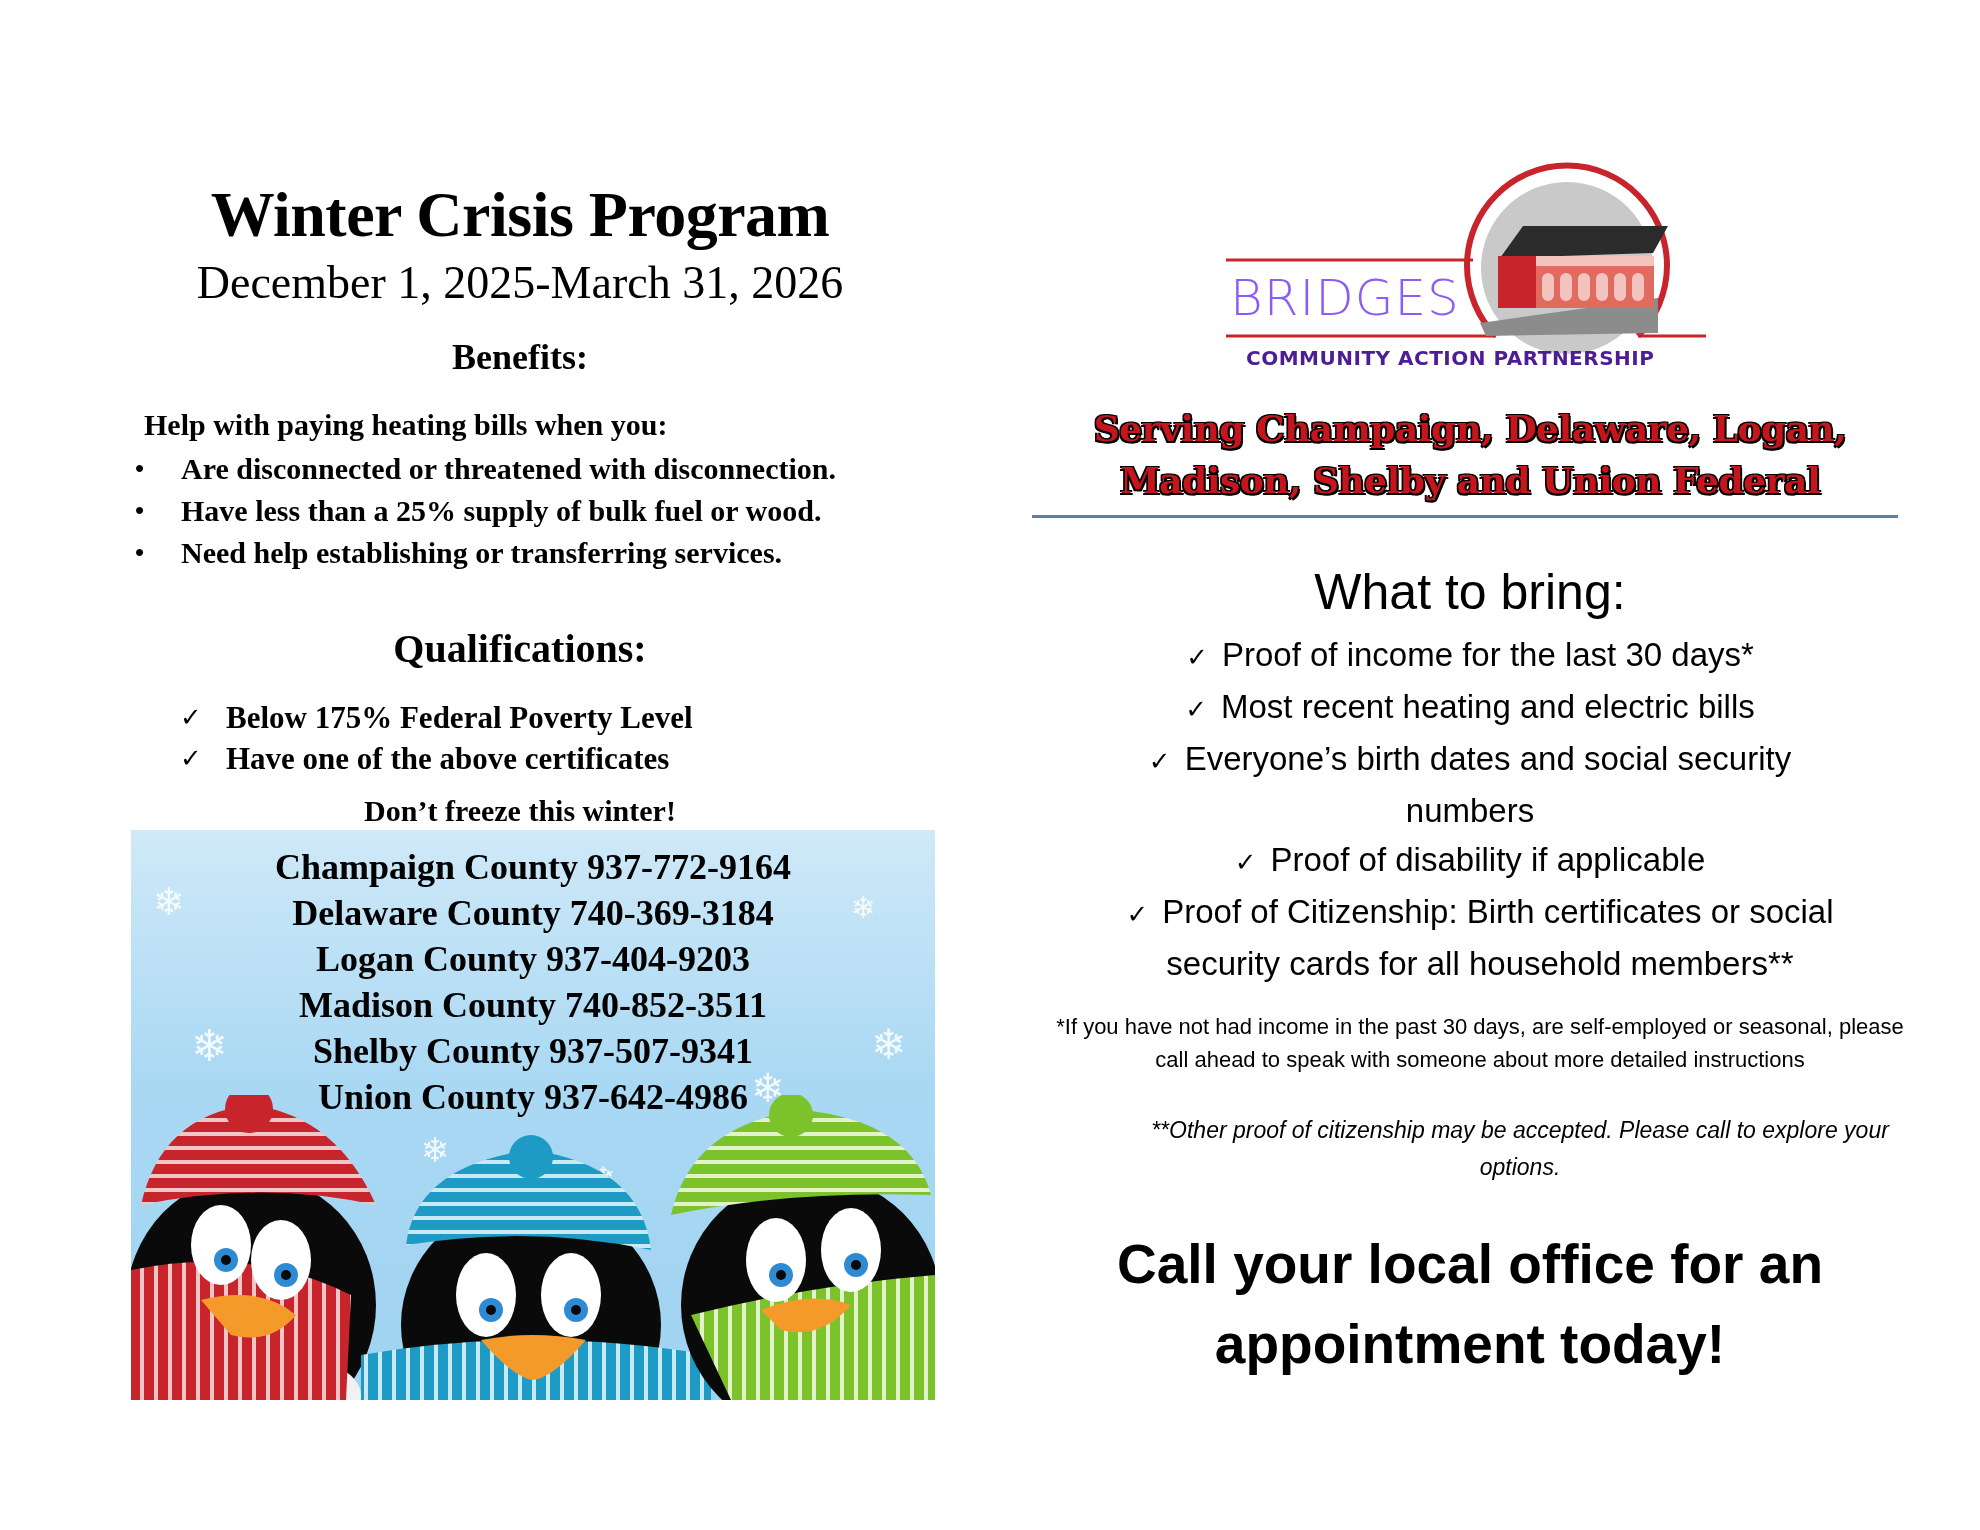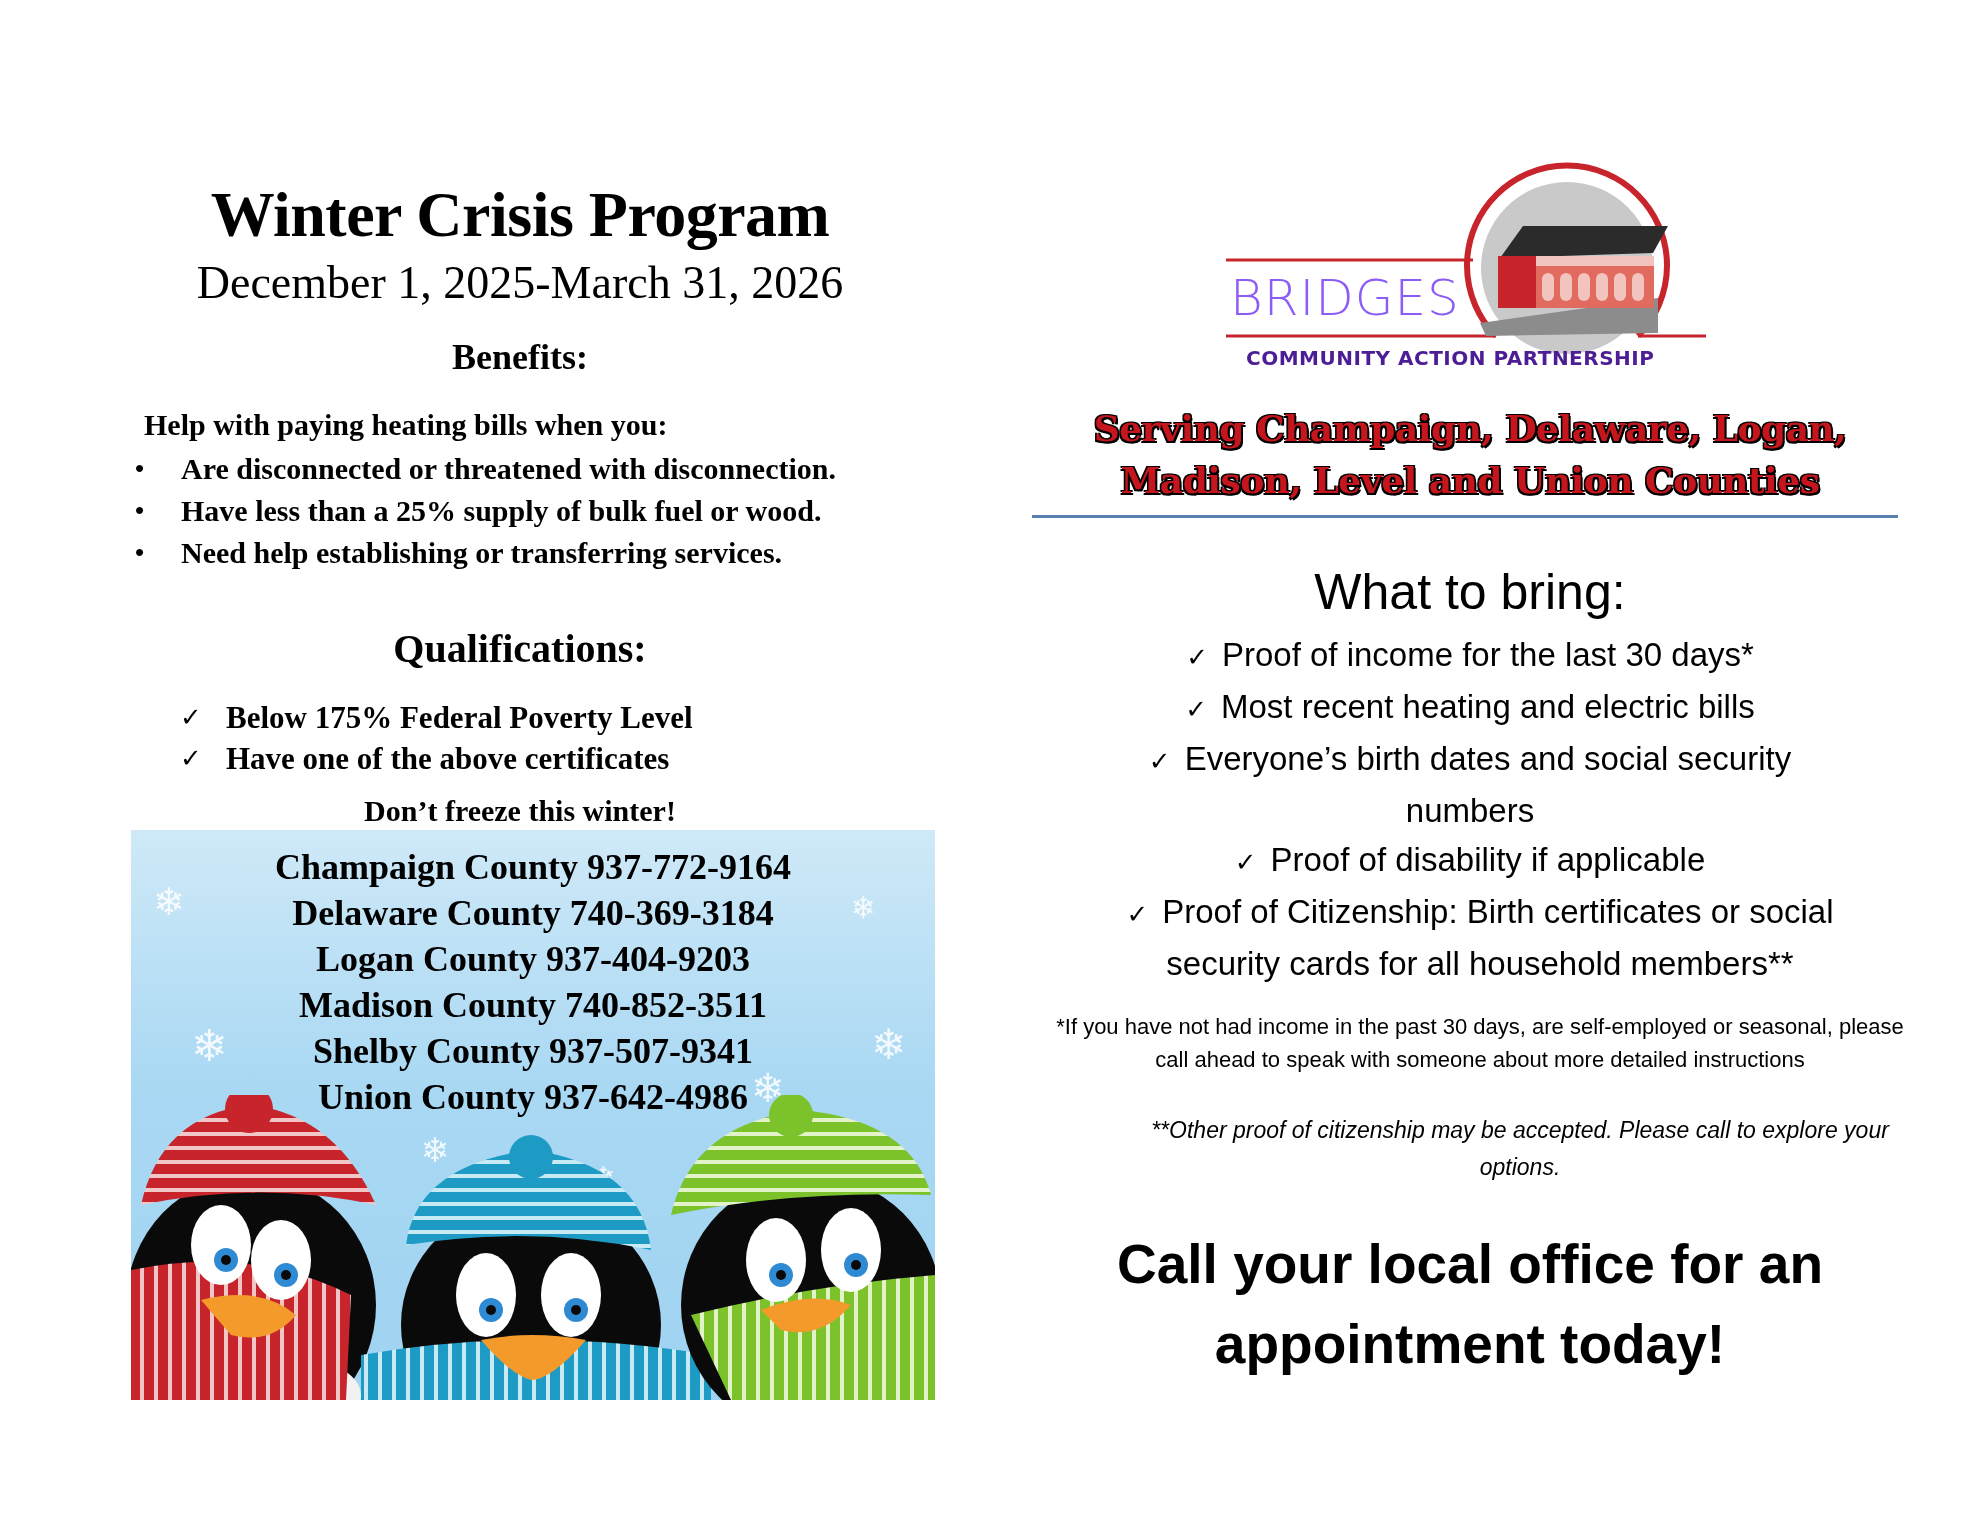--- a/index.html
+++ b/index.html
@@ -194,21 +194,21 @@
       <rect x="360" y="115" width="12" height="28" rx="6"></rect>
       <rect x="378" y="115" width="12" height="28" rx="6"></rect>
       <rect x="396" y="115" width="12" height="28" rx="6"></rect>
       <rect x="414" y="115" width="12" height="28" rx="6"></rect>
     </g>
   </svg>
   <div id="logo-text">BRIDGES</div>
   <div id="logo-sub">COMMUNITY ACTION PARTNERSHIP</div>
 </div>
 
-<div id="serving" class="abs">Serving Champaign, Delaware, Logan, Madison, Level and Union Counties</div>
+<div id="serving" class="abs">Serving Champaign, Delaware, Logan, Madison, Shelby and Union Federal</div>
 <div id="divider" class="abs"></div>
 
 <div id="bring-h" class="abs">What to bring:</div>
 <ul id="bring-list" class="abs">
   <li><span class="check">✓</span><span>Proof of income for the last 30 days*</span></li>
   <li><span class="check">✓</span><span>Most recent heating and electric bills</span></li>
   <li style="padding:0 40px;"><span class="check">✓</span><span>Everyone’s birth dates and social security numbers</span></li>
   <li><span class="check">✓</span><span>Proof of disability if applicable</span></li>
   <li style="padding:0 0 0 20px;"><span class="check">✓</span><span>Proof of Citizenship: Birth certificates or social security cards for all household members**</span></li>
 </ul>

